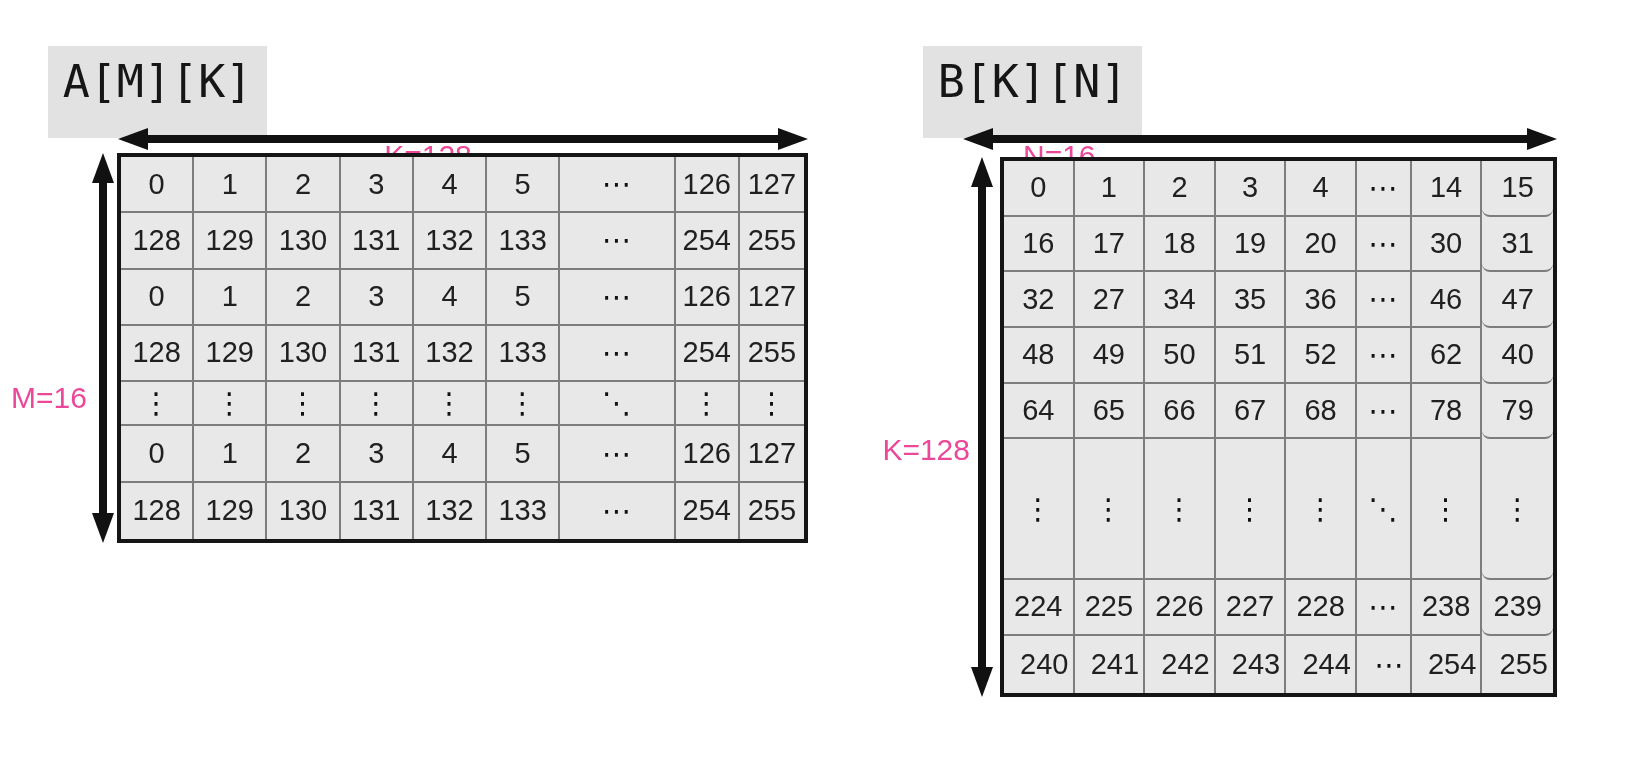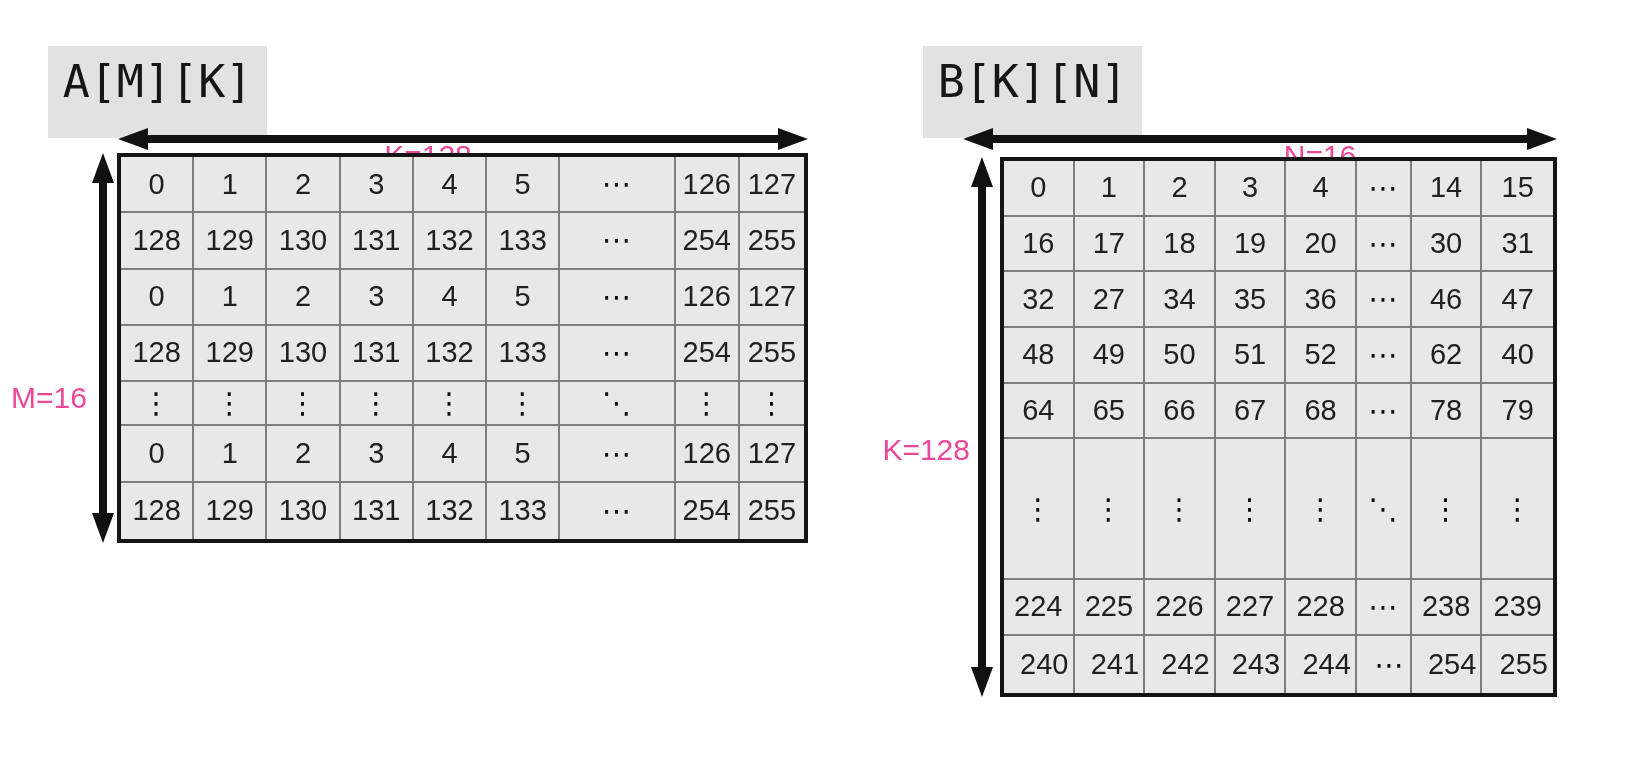--- a/index.html
+++ b/index.html
@@ -33,21 +33,21 @@
   
   .dim-label {
     position: absolute;
     color: #ec4899;
     font-size: 30px;
     line-height: 30px;
     white-space: nowrap;
     margin-top: 44px;
   }
   .a-col-label { left: 118px;  top: 97px;  width: 620px; height: 30px; text-align: center; }
-  .b-col-label { left: 1023px; top: 97px;  width: 594px; height: 30px; text-align: center; }
+  .b-col-label { left: 1023px; top: 97px;  width: 594px; height: 30px; text-align: left; }
   .a-row-label { left: 8px;    top: 339px; width: 82px;  height: 30px; text-align: center; }
   .b-row-label { left: 878px;  top: 391px; width: 92px;  height: 30px; text-align: right; }
 
   
   .h-arrow {
     position: absolute;
     display: flex;
     align-items: center;
     height: 22px;
   }
@@ -97,21 +97,21 @@
     grid-template-rows: 57fr 57fr 57fr 57fr 45fr 57fr 57fr;
   }
   .grid-a .cell:nth-child(9n) { border-right: none; }
   .grid-a .cell:nth-child(n+55) { border-bottom: none; }
 
   .grid-b {
     left: 1000px; top: 157px; width: 557px; height: 540px;
     grid-template-columns: 72fr 72fr 72fr 72fr 72fr 56fr 72fr 72fr;
     grid-template-rows: 56fr 56fr 56fr 56fr 56fr 141fr 57fr 57fr;
   }
-  .grid-b .cell:nth-child(8n) { border-right: none; }
+  .grid-b .cell:nth-child(8n) { border-right: none; border-radius: 8px; }
   .grid-b .cell:nth-child(n+57) { border-bottom: none; margin-left: 12px; }
 </style>
 </head>
 <body>
 
 <div id="canvas">
 
   <div class="matrix-title title-a">A[M][K]</div>
 
   <div class="dim-label a-col-label">K=128</div>

